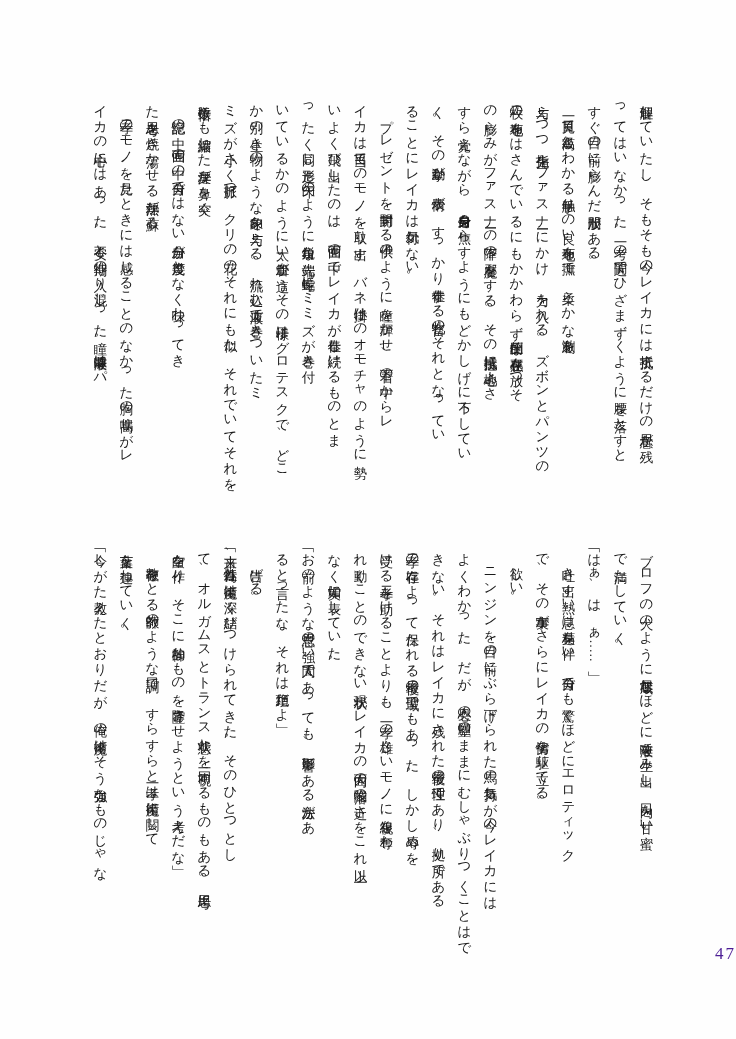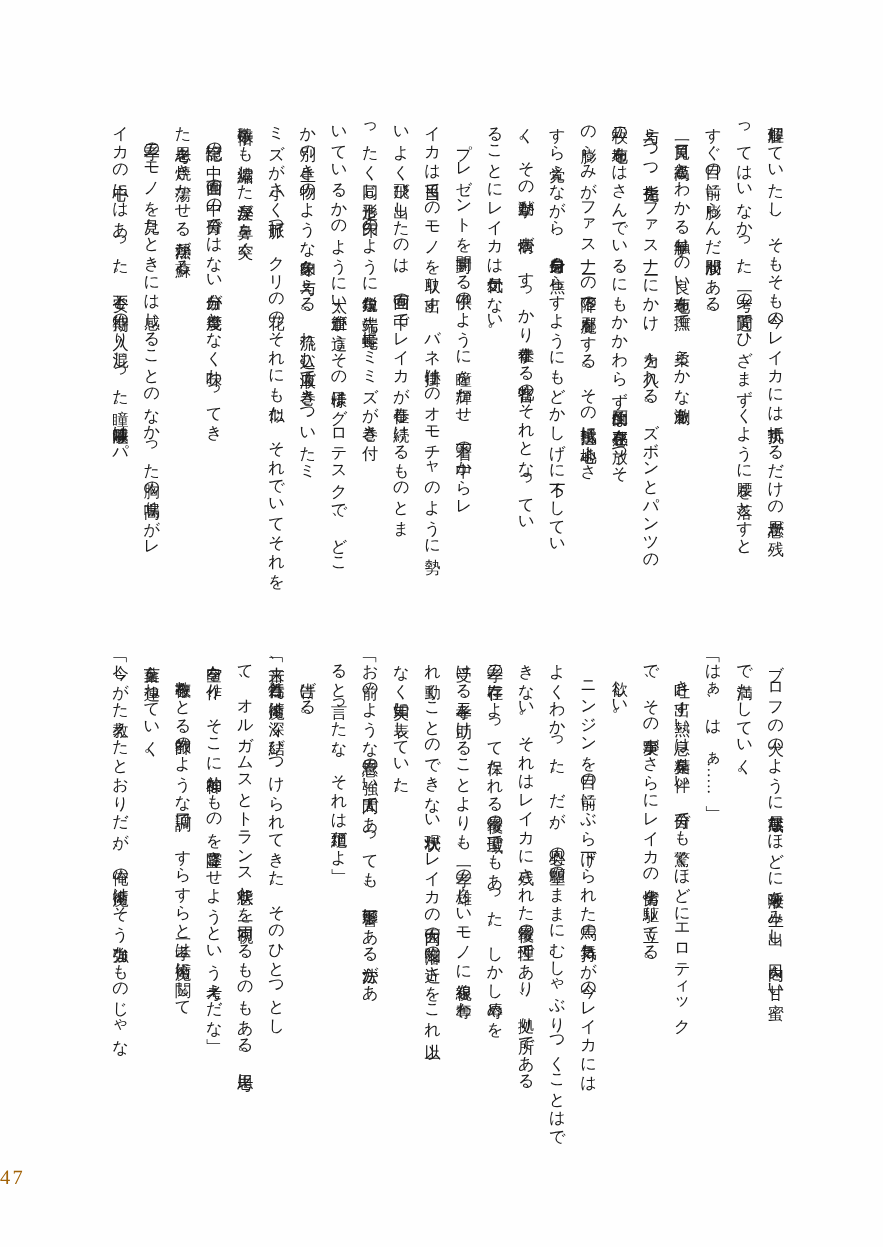--- a/index.html
+++ b/index.html
@@ -38,25 +38,24 @@
   .vline {
     margin: 0;
     padding: 0;
     white-space: nowrap;
   }
   .pagenum {
     position: absolute;
     top: 944px;
     left: 0;
     width: 736px;
-    text-align: left;
+    text-align: right;
     font-size: 17px;
     letter-spacing: 2px;
-    color: #a16207;
-    margin-top: 28px;
+    color: #4c1d95;
   }
 </style>
 </head>
 <body>
 
 <div class="page">
 
   <section class="vblock vblock-upper">
       <p class="vline">理解していたし、そもそも今のレイカには抵抗するだけの意思が残</p>
       <p class="vline">ってはいなかった。一考の間近でひざまずくように腰を落とすと、</p>

